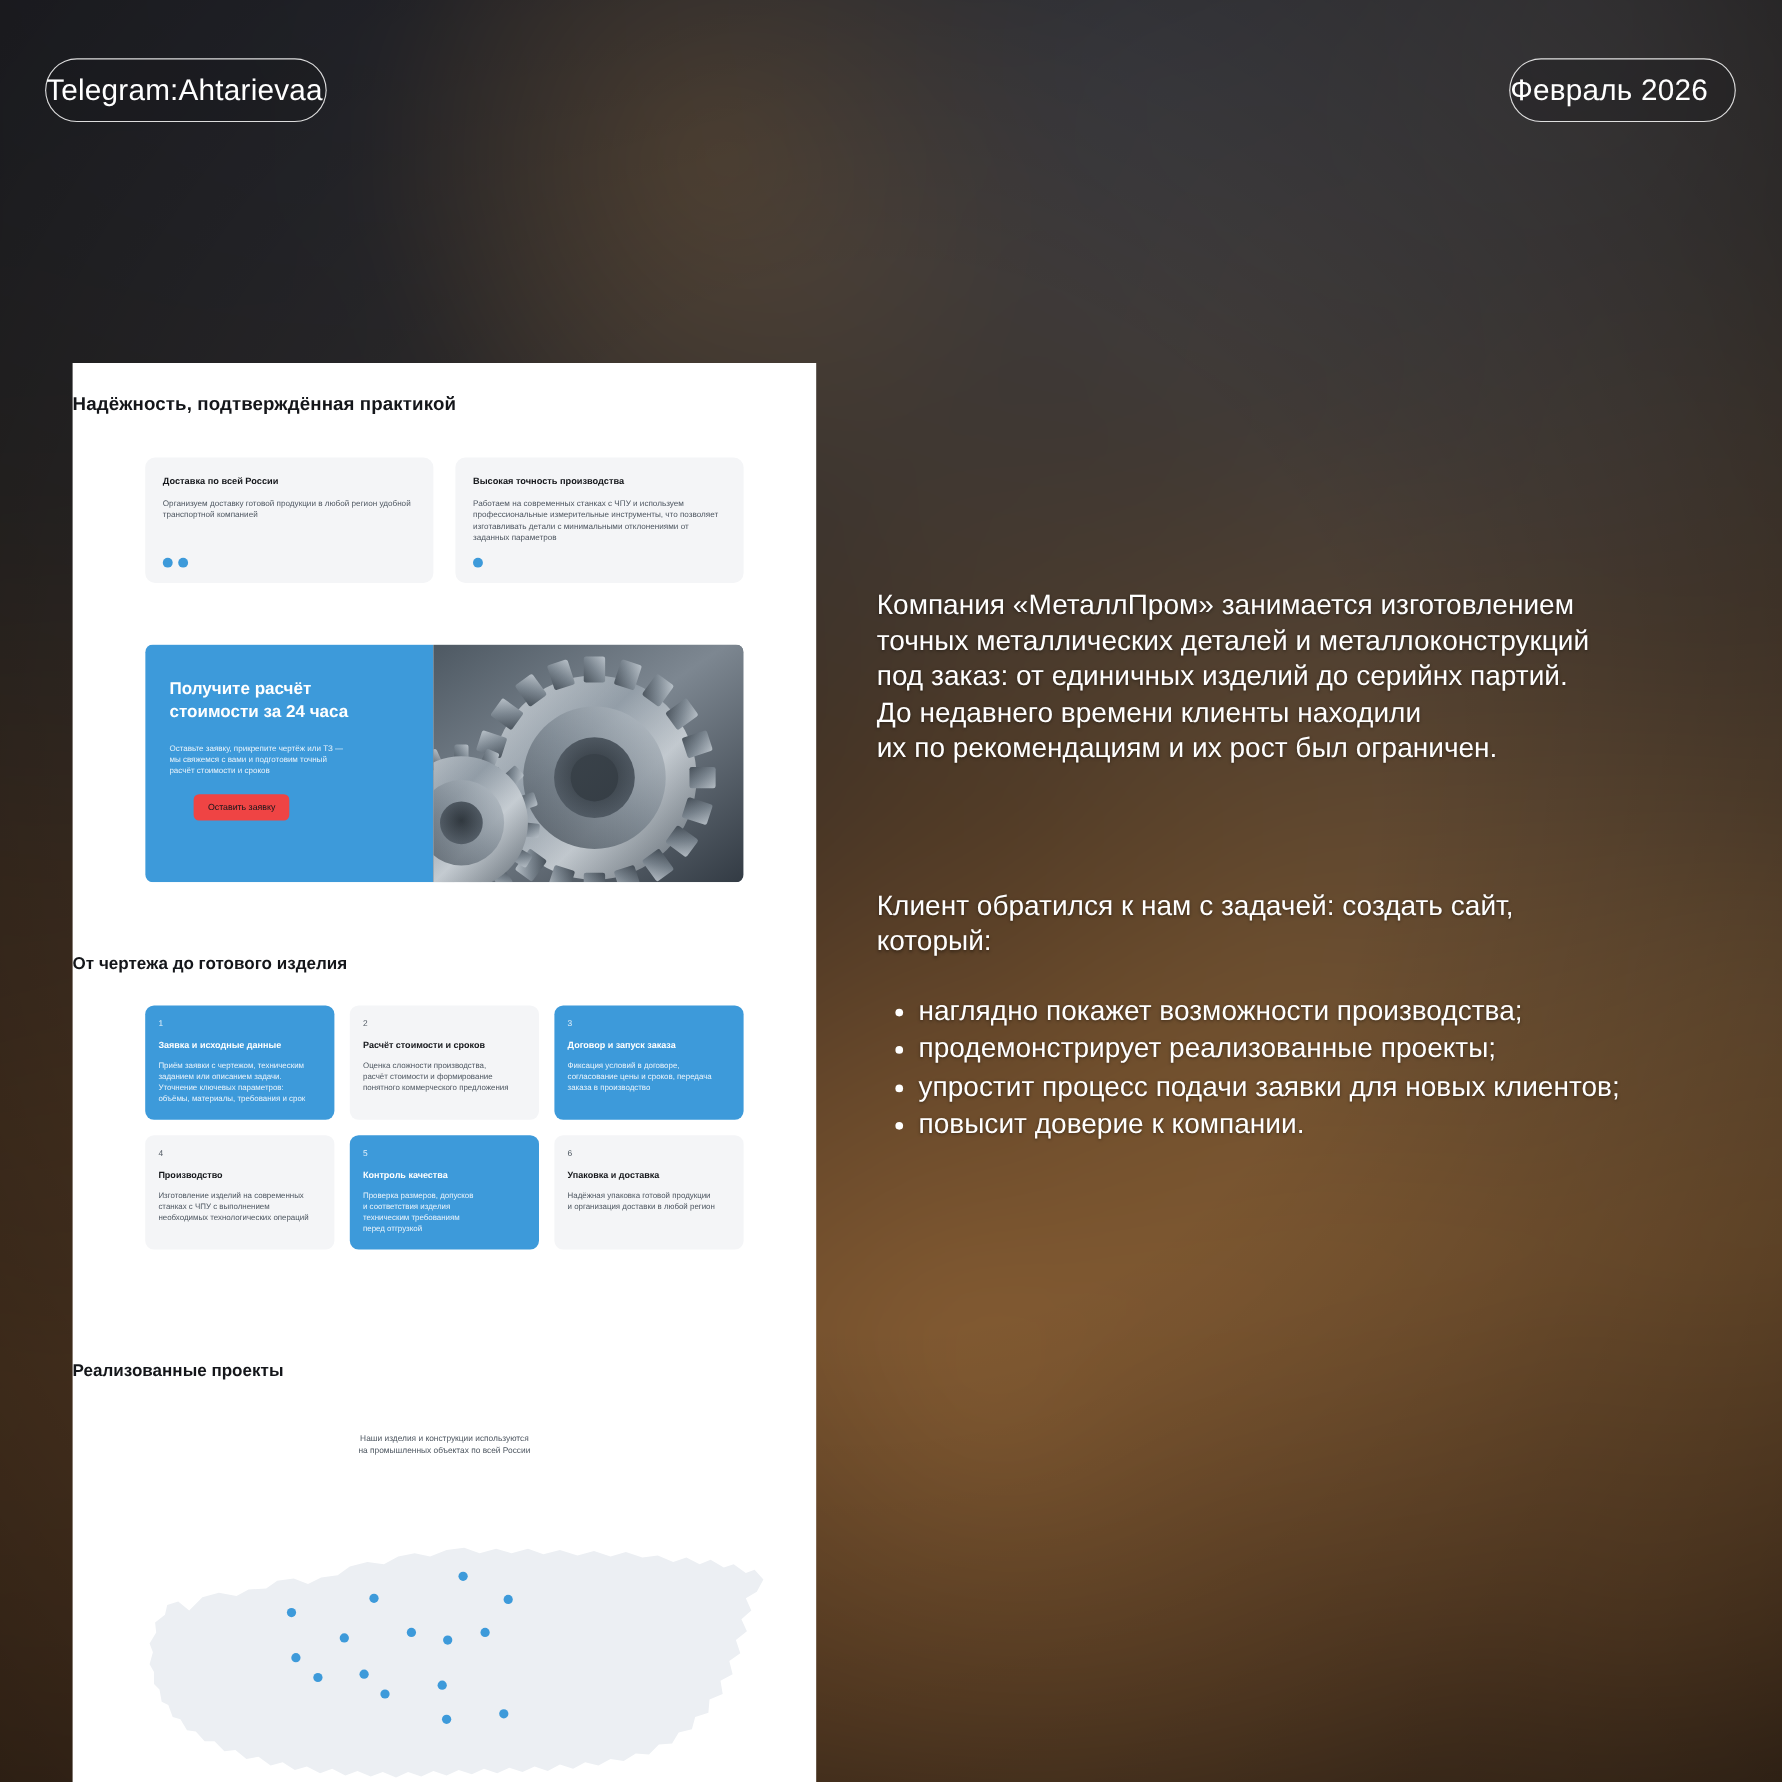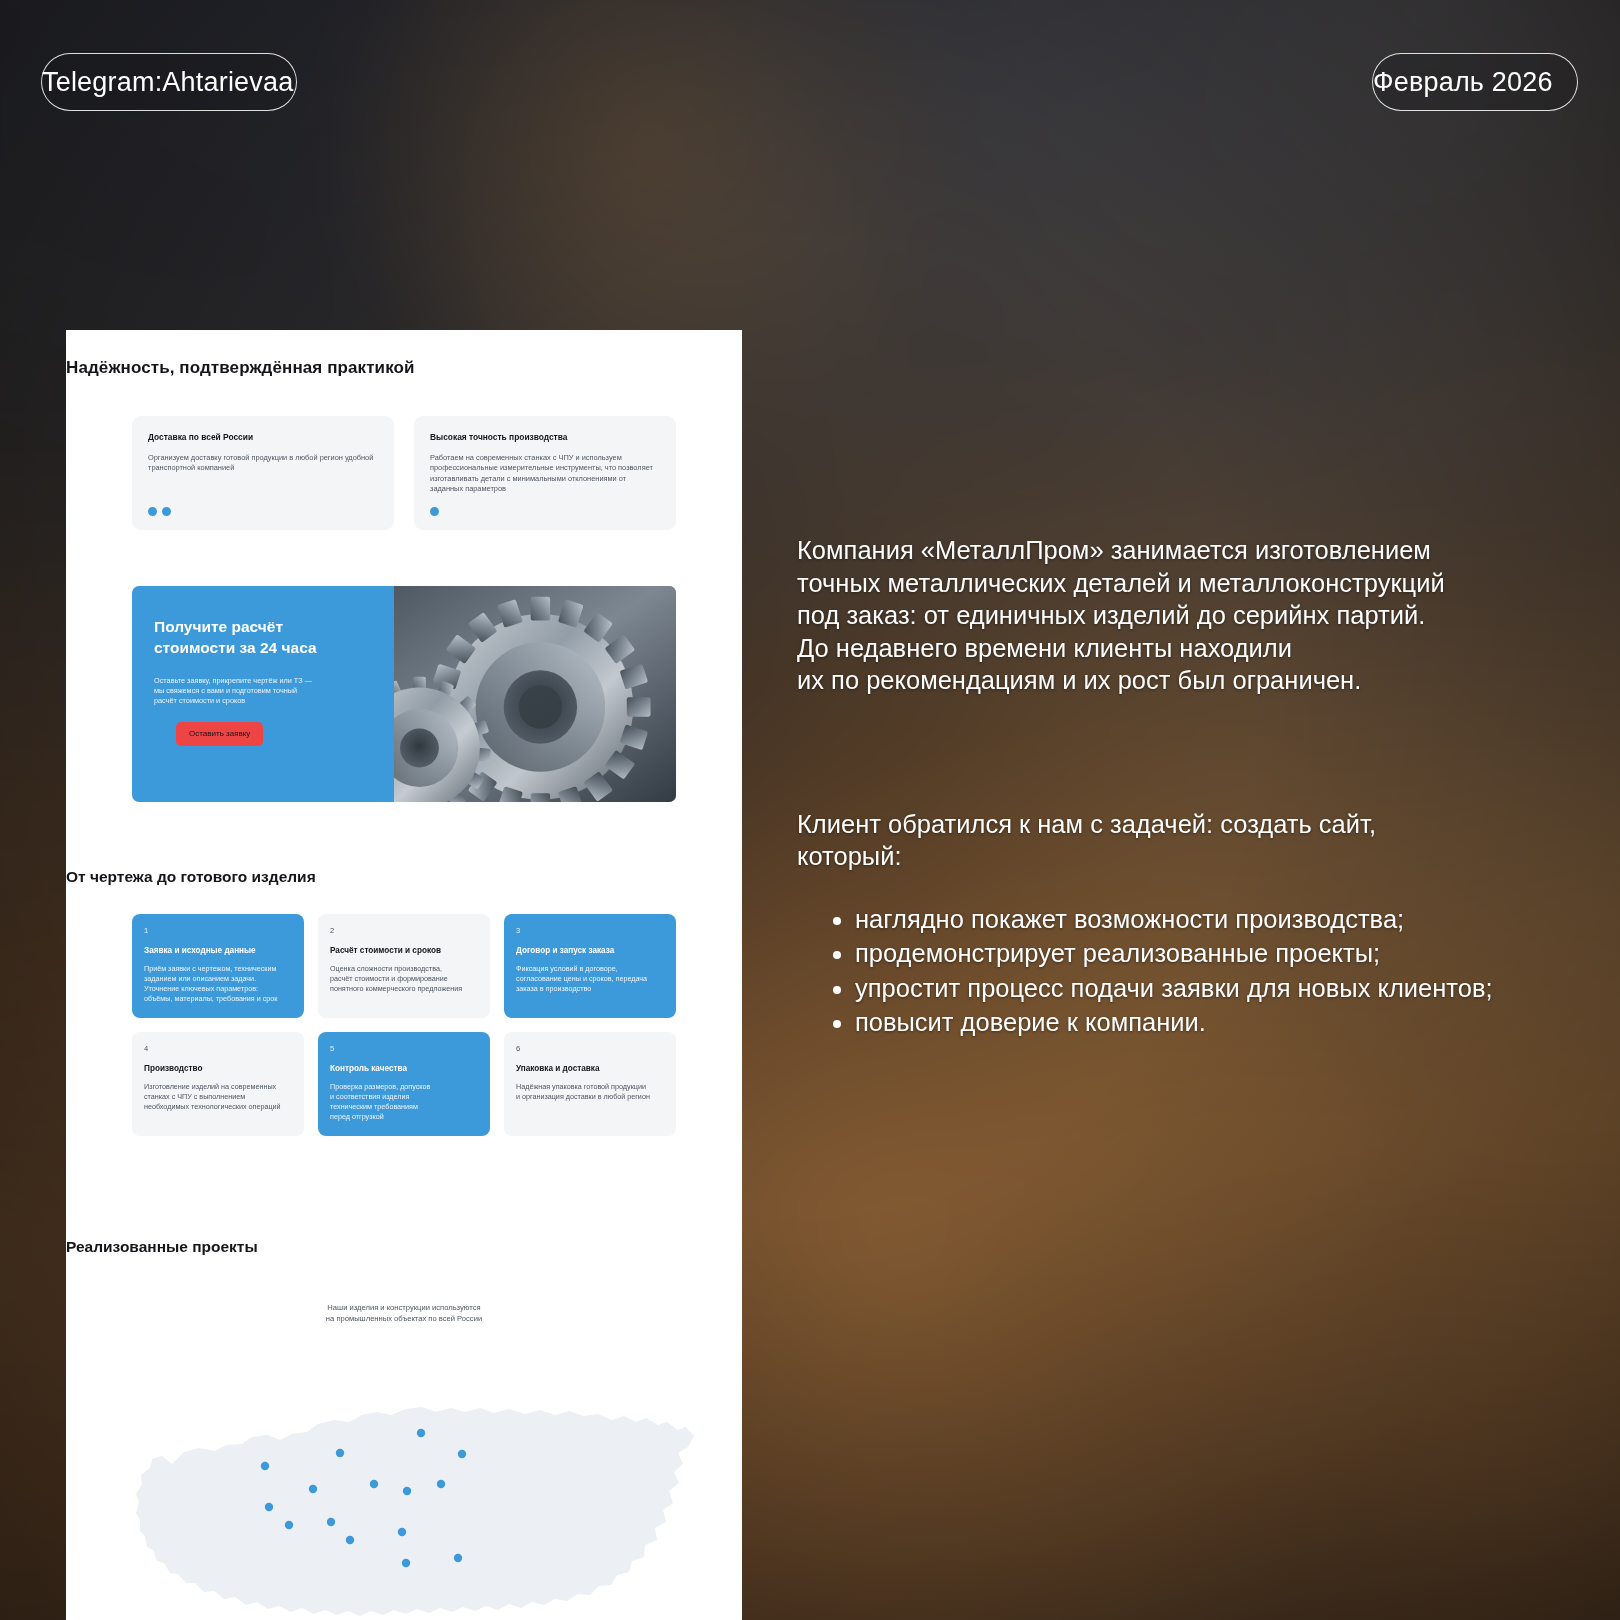--- a/index.html
+++ b/index.html
@@ -54,21 +54,21 @@
   #copy {
     position: absolute;
     left: 797px; top: 534px; width: 725px;
     color: #ffffff;
     font-size: 25.5px;
     line-height: 32.5px;
     text-shadow: 0 1px 3px rgba(0,0,0,0.45);
   }
   #copy .para { white-space: pre-line; }
   #copy .task { margin-top: 111px; white-space: pre-line; }
-  #copy ul { margin: 30px 0 0 58px; }
+  #copy ul { margin: 30px 0 0 38px; }
   #copy li { margin-bottom: 2px; }
 
   
   #mock {
     position: absolute;
     left: 66px; top: 330px;
     width: 676px; height: 1290px;
     background: #ffffff;
     overflow: hidden;
   }

